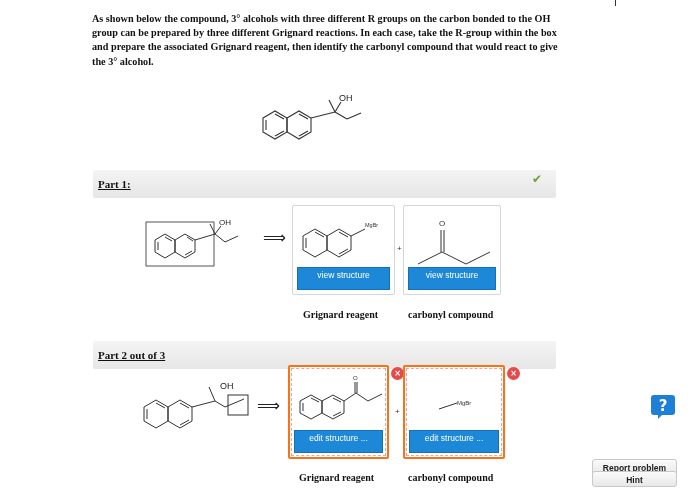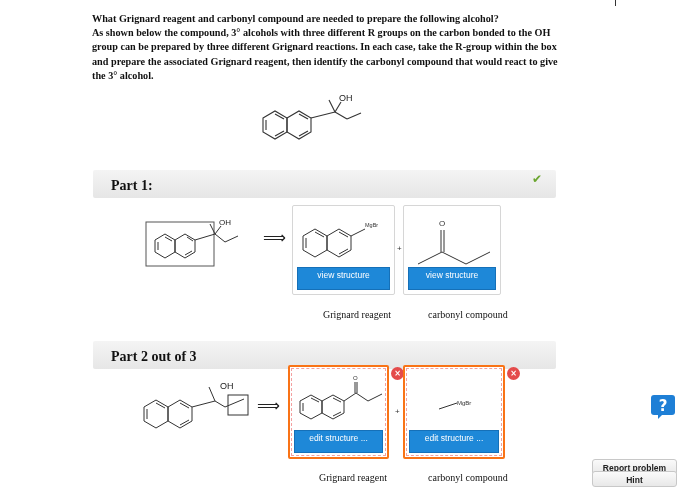--- a/index.html
+++ b/index.html
@@ -1,41 +1,40 @@
 <!DOCTYPE html>
 <html><head>
 <meta charset="utf-8">
 <style>
   html, body { margin: 0; padding: 0; background: #ffffff; }
   body { width: 700px; height: 493px; position: relative; overflow: hidden; font-family: "Liberation Serif", serif; color: #111; }
   .question { position: absolute; left: 92px; top: 12px; width: 470px; font-size: 10.2px; font-weight: bold; line-height: 14.2px; }
   .question p { margin: 0; }
   .main-mol { position: absolute; left: 255px; top: 88px; }
   .part-bar { position: absolute; left: 93px; width: 463px; height: 28px; background: linear-gradient(#f4f4f4, #e6e6e6); border-radius: 2px; }
-  .part-bar .label { position: absolute; left: 18px; top: 8px; font-size: 14px; font-weight: bold; }
+  .part-bar .label { position: absolute; left: 5px; top: 8px; font-size: 11px; font-weight: bold; text-decoration: underline; }
   .check { position: absolute; right: 14px; top: 2px; color: #6aa52e; font-size: 12px; font-family: "DejaVu Sans", sans-serif; }
   .abs { position: absolute; }
   .box { position: absolute; background: #fff; border: 1px solid #d6d6d6; border-radius: 2px; box-sizing: border-box; }
   .box.error { border: 2px solid #f97316; outline: 1px dashed #f3a0a0; outline-offset: -4px; }
   .btn-blue { position: absolute; left: 4px; right: 4px; bottom: 4px; height: 23px; background: #1e88d8; color: #fff; font-family: "Liberation Sans", sans-serif; font-weight: normal; font-size: 8.5px; line-height: 14px; text-align: center; border: 1px solid #1570b8; box-sizing: border-box; }
   .plus { position: absolute; font-family: "Liberation Sans", sans-serif; font-size: 8px; color: #333; }
-  .cap { position: absolute; font-size: 10px; font-weight: normal; margin-left: 20px; }
+  .cap { position: absolute; font-size: 10px; font-weight: bold; }
   .arrow { position: absolute; font-family: "DejaVu Sans", sans-serif; font-size: 16px; color: #222; }
   .x-badge { position: absolute; width: 13px; height: 13px; border-radius: 50%; background: #e44b4b; color: #fff; font-family: "DejaVu Sans", sans-serif; font-size: 8px; line-height: 13px; text-align: center; font-weight: bold; }
   .side-btn { position: absolute; left: 592px; width: 85px; height: 16px; border: 1px solid #c8c8c8; border-radius: 3px; background: linear-gradient(#fafafa, #e8e8e8); font-family: "Liberation Sans", sans-serif; font-weight: bold; font-size: 8.5px; line-height: 16px; text-align: center; color: #222; box-sizing: border-box; margin-top: 28px; }
   .help { position: absolute; left: 650px; top: 394px; width: 26px; height: 24px; }
   .tick { position: absolute; left: 615px; top: 0; width: 1px; height: 6px; background: #333; }
 </style>
 </head>
 <body>
 
 <div class="tick"></div>
 
 <div class="question">
-  <p>What Grignard reagent and carbonyl compound are needed to prepare the following alcohol?</p>
   <p>As shown below the compound, 3° alcohols with three different R groups on the carbon bonded to the OH group can be prepared by three different Grignard reactions. In each case, take the R-group within the box and prepare the associated Grignard reagent, then identify the carbonyl compound that would react to give the 3° alcohol.</p>
 </div>
 
 <svg class="main-mol" width="160" height="70" viewBox="0 0 160 70">
   <g fill="none" stroke="#333" stroke-width="1.1">
     <polygon points="8,30 20,23 32,30 32,44 20,51 8,44"></polygon>
     <polygon points="32,30 44,23 56,30 56,44 44,51 32,44"></polygon>
     <line x1="11" y1="32" x2="11" y2="42"></line>
       <line x1="20" y1="26" x2="29" y2="31"></line>
       <line x1="20" y1="48" x2="29" y2="43"></line>

